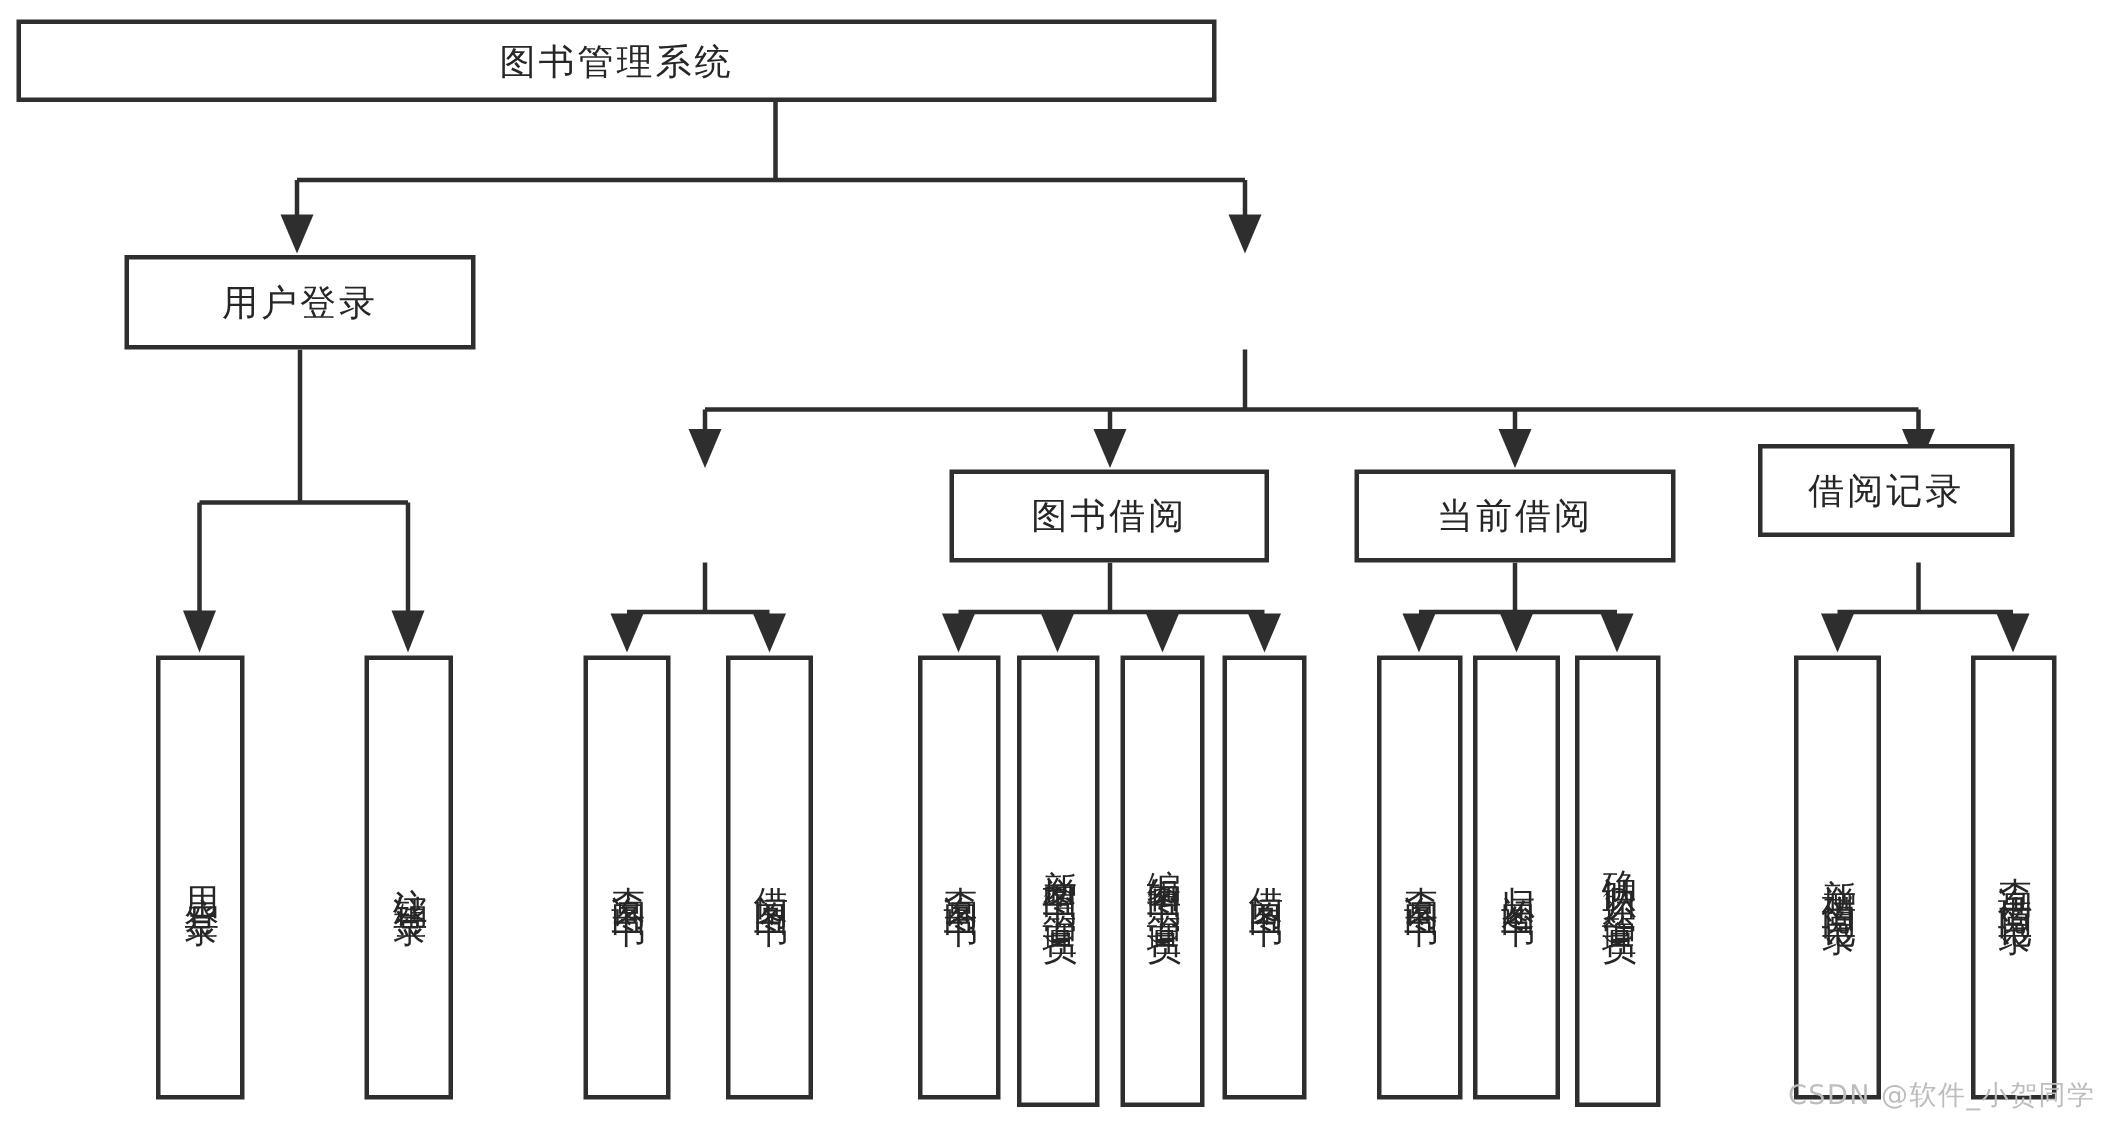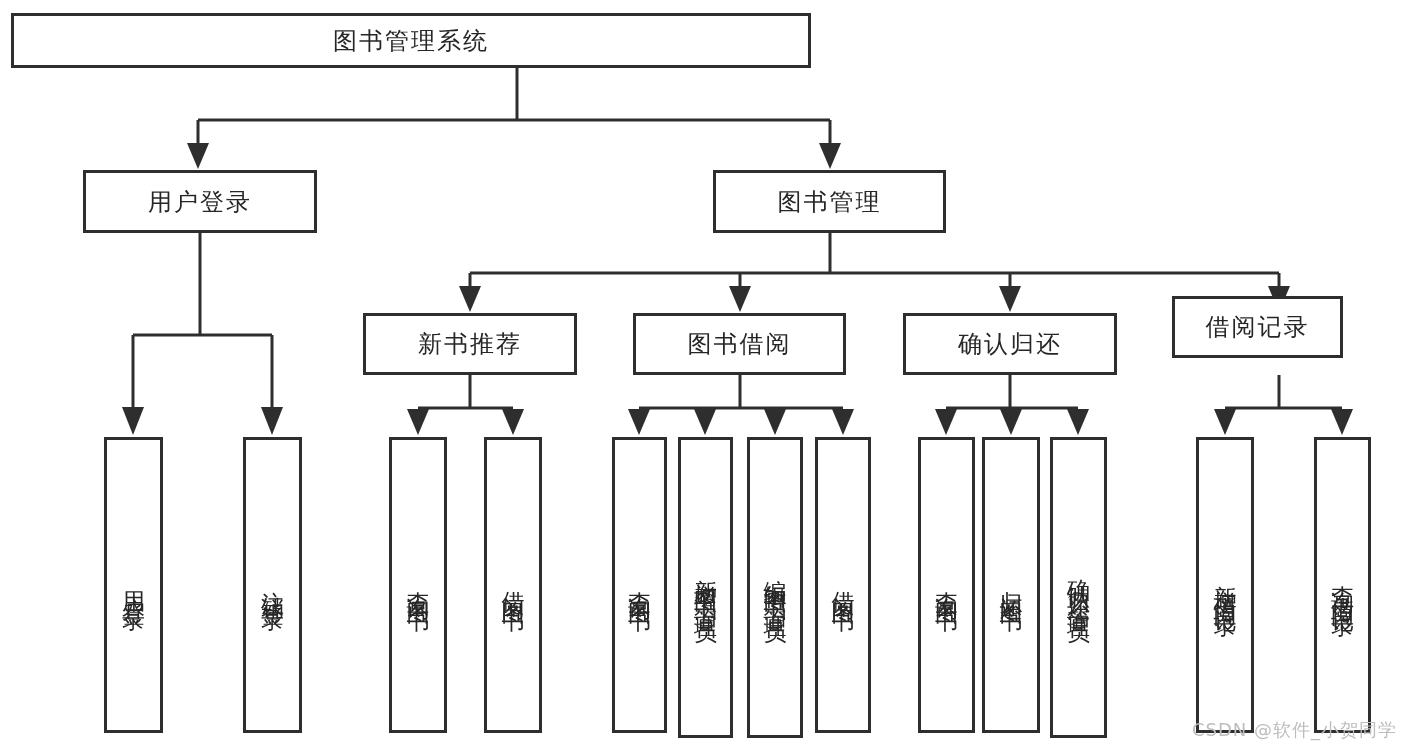--- a/index.html
+++ b/index.html
@@ -106,25 +106,23 @@
       <path d="M1000,409 L1022,409 L1011,435 Z"></path>
       <path d="M1067,409 L1089,409 L1078,435 Z"></path>
       <path d="M1214,409 L1236,409 L1225,435 Z"></path>
       <path d="M1331,409 L1353,409 L1342,435 Z"></path>
     </g>
   </svg>
 
   <div class="node h" style="left:11px; top:13px; width:800px; height:55px;">图书管理系统</div>
 
   <div class="node h" style="left:83px; top:170px; width:234px; height:63px;">用户登录</div>
-  <div class="node h" style="left:713px; top:170px; width:233px; height:63px;">图书管理</div>
 
-  <div class="node h" style="left:363px; top:313px; width:214px; height:62px;">新书推荐</div>
   <div class="node h" style="left:633px; top:313px; width:213px; height:62px;text-align:center;">图书借阅</div>
-  <div class="node h" style="left:903px; top:313px; width:214px; height:62px;">确认归还</div>
+  <div class="node h" style="left:903px; top:313px; width:214px; height:62px;">当前借阅</div>
   <div class="node h" style="left:1172px; top:296px; width:171px; height:62px;">借阅记录</div>
 
   <div class="node v" style="left:104px; top:437px; width:59px; height:296px;">用户登录</div>
   <div class="node v" style="left:243px; top:437px; width:59px; height:296px;">注销登录</div>
 
   <div class="node v" style="left:389px; top:437px; width:58px; height:296px;">查询图书</div>
   <div class="node v" style="left:484px; top:437px; width:58px; height:296px;">借阅图书</div>
 
   <div class="node v" style="left:612px; top:437px; width:55px; height:296px;">查询图书</div>
   <div class="node v" style="left:678px; top:437px; width:55px; height:301px;">新增图书（管理员）</div>

